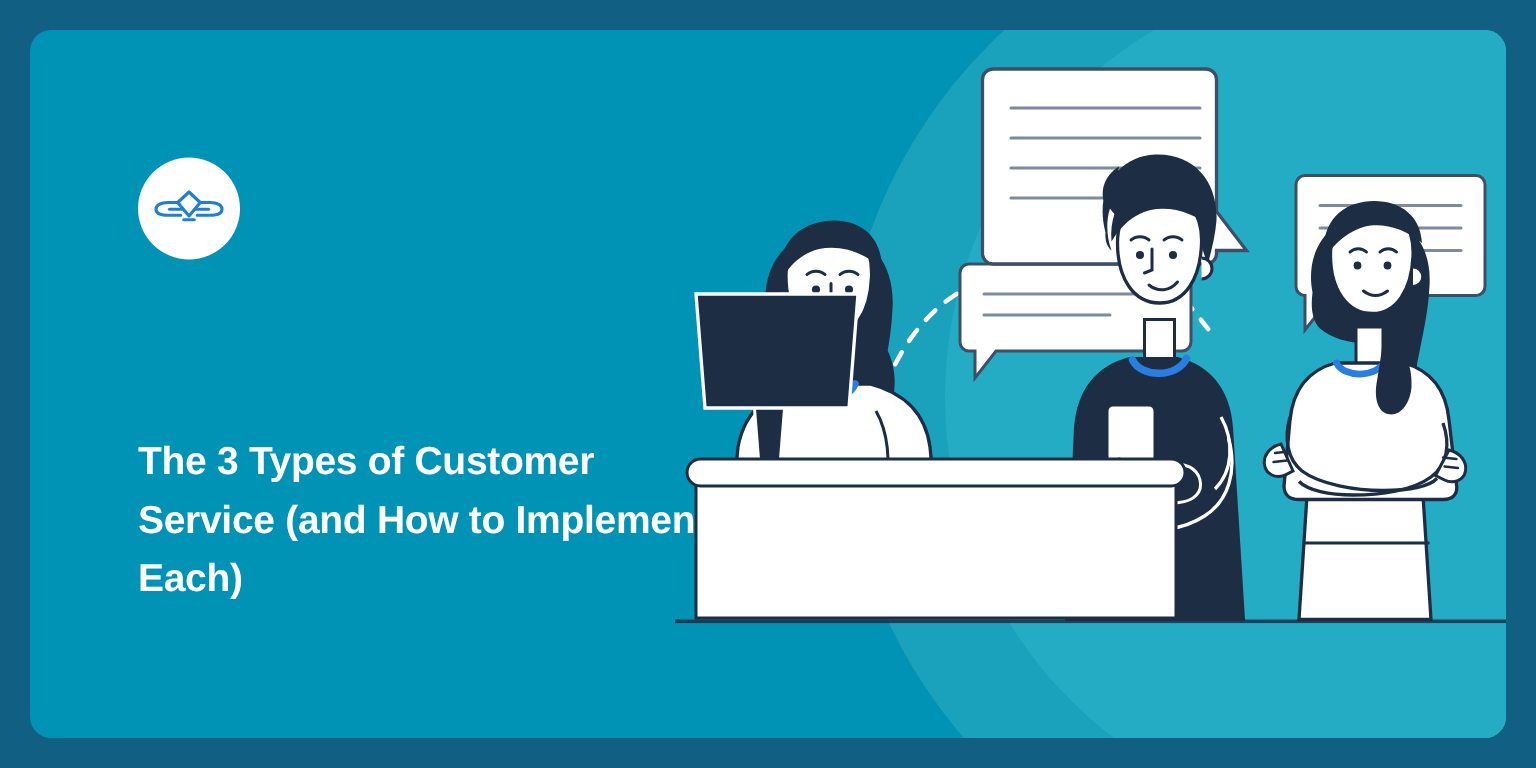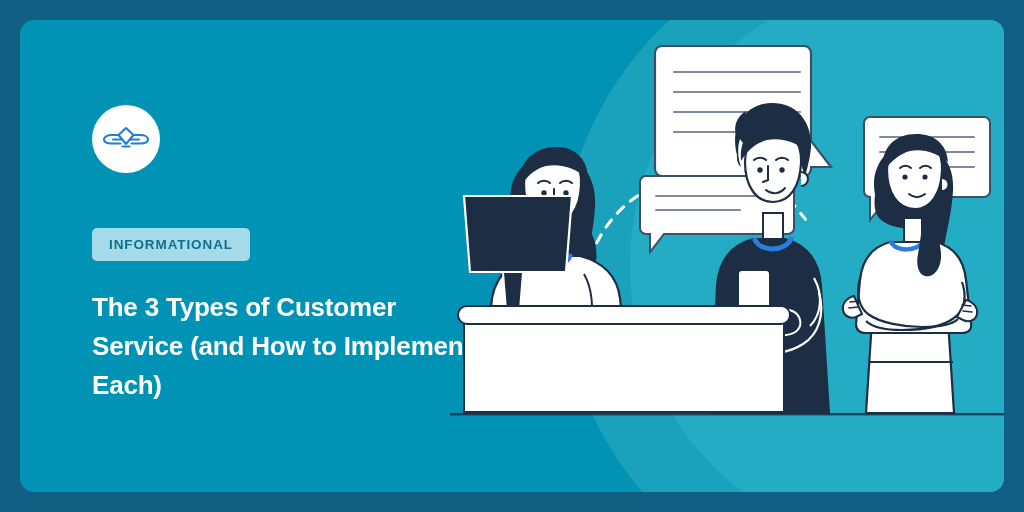--- a/index.html
+++ b/index.html
@@ -105,23 +105,20 @@
               <path d="M16.5 13 L10 13 C5 13 2 15 2 17.5 C2 20 5 21.5 10 21.5 L18.5 21.5"></path>
               <path d="M31.5 13 L38 13 C43 13 46 15 46 17.5 C46 20 43 21.5 38 21.5 L29.5 21.5"></path>
               <path d="M11 17.5 L19.8 17.5"></path>
               <path d="M28.2 17.5 L37 17.5"></path>
               <path d="M20.5 24.5 L27.5 24.5"></path>
             </g>
           </svg>
         </span>
       </div>
 
-      <div class="category-badge">
-        <span class="category-badge-label">INFORMATIONAL</span>
-      </div>
 
       <h1 class="headline">The 3 Types of Customer Service (and How to Implement Each)</h1>
     </div>
 
     <div class="illustration">
       <svg viewBox="0 0 554 472" preserveAspectRatio="none">
         <defs>
           <clipPath id="cardClip">
               <rect x="0" y="0" width="554" height="472"></rect>
             </clipPath>

